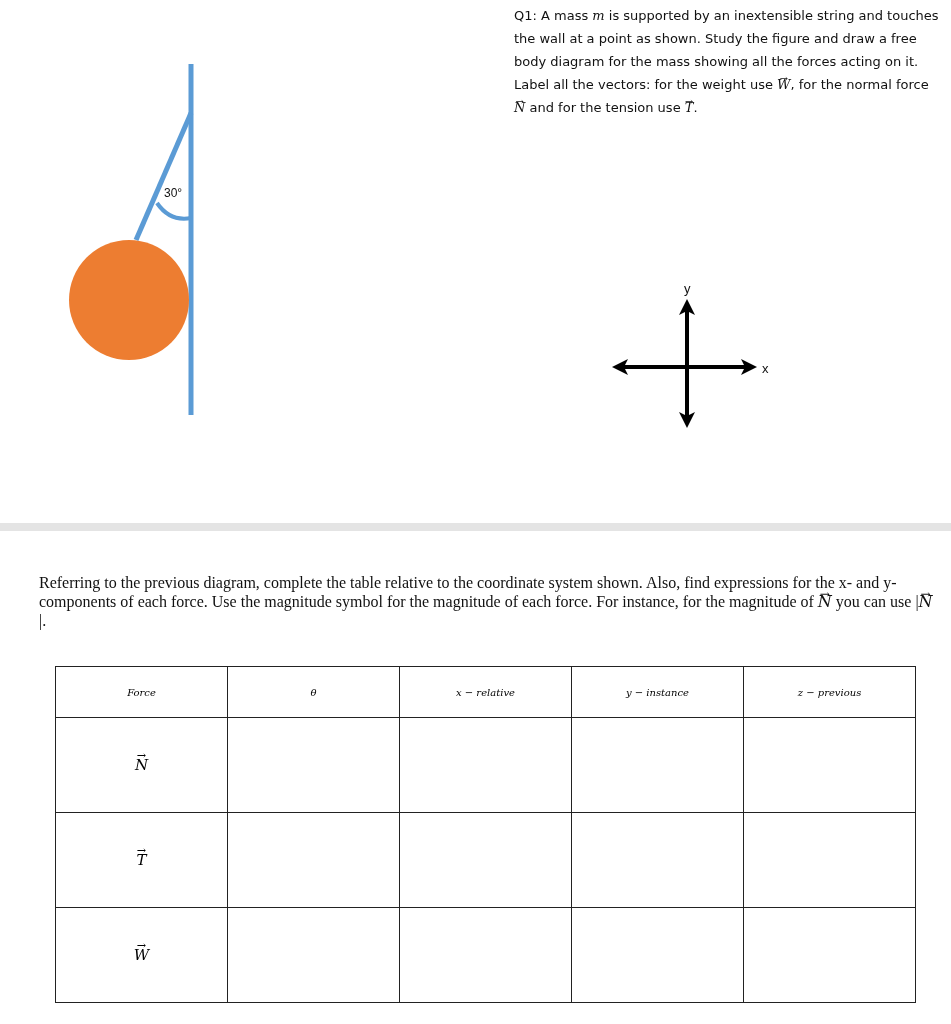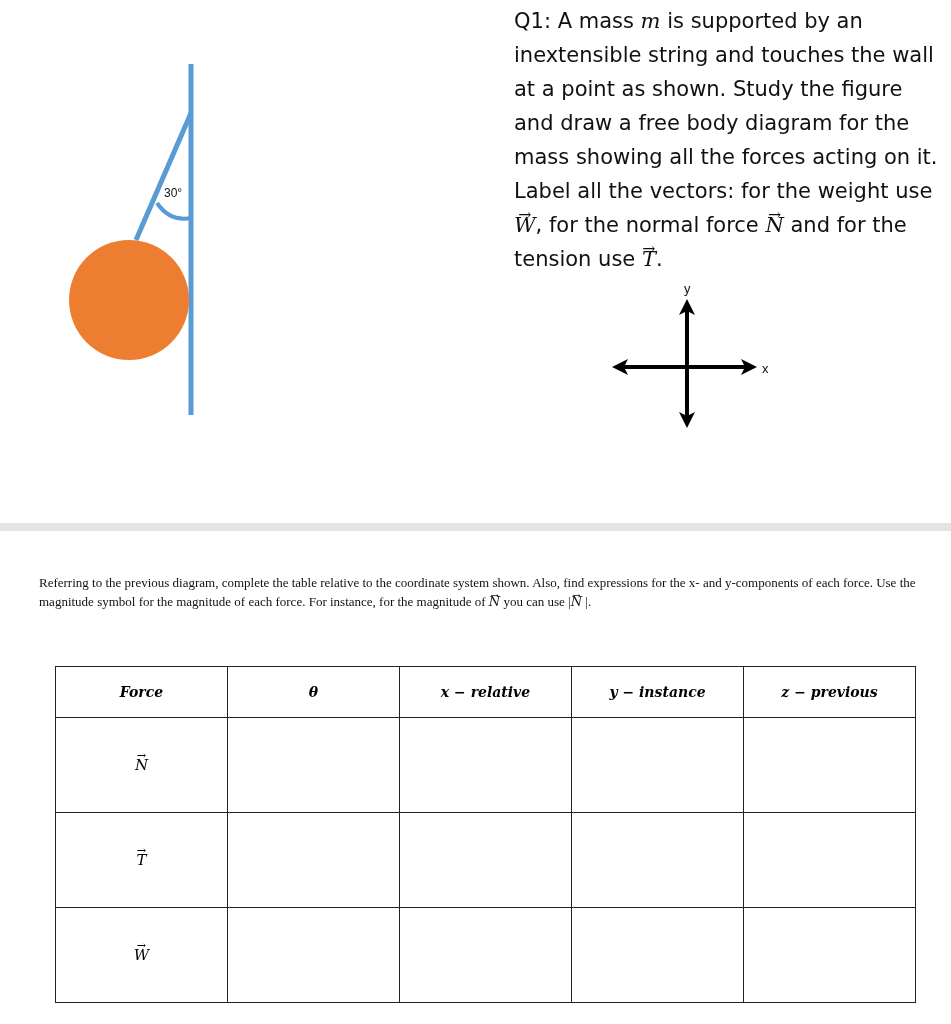--- a/index.html
+++ b/index.html
@@ -4,33 +4,33 @@
   <style>
     html, body { margin: 0; padding: 0; background: #ffffff; }
     body { width: 951px; height: 1024px; position: relative; overflow: hidden; font-family: "Liberation Sans", sans-serif; color: #000; }
 
     .page1 { position: absolute; left: 0; top: 0; width: 951px; height: 523px; background: #fff; }
     .page-gap { position: absolute; left: 0; top: 523px; width: 951px; height: 8px; background: #e4e4e4; }
     .page2 { position: absolute; left: 0; top: 531px; width: 951px; height: 493px; background: #fff; }
 
     .figure { position: absolute; left: 0; top: 0; }
 
-    .question { position: absolute; left: 514px; top: 4px; width: 430px; font-family: "DejaVu Sans", sans-serif; font-size: 21px; line-height: 34px; color: #111; }
+    .question { position: absolute; left: 514px; top: 4px; width: 430px; font-family: "DejaVu Sans", sans-serif; font-size: 13px; line-height: 23px; color: #111; }
     .question .math { font-family: "DejaVu Serif", serif; font-style: italic; }
     .vec { position: relative; display: inline-block; font-family: "DejaVu Serif", serif; font-style: italic; }
     .vec::before { content: "\2192"; position: absolute; left: 0; right: 0; top: -0.62em; text-align: center; font-size: 0.75em; font-style: normal; }
 
     .axes { position: absolute; left: 600px; top: 270px; }
 
-    .instructions { position: absolute; left: 39px; top: 42px; width: 900px; font-family: "Liberation Serif", serif; font-size: 13px; line-height: 19px; color: #111; }
+    .instructions { position: absolute; left: 39px; top: 42px; width: 900px; font-family: "Liberation Serif", serif; font-size: 16px; line-height: 19px; color: #111; }
     .abs { font-style: normal; }
 
     table.force-table { position: absolute; left: 55px; top: 135px; border-collapse: collapse; width: 861px; }
     table.force-table td, table.force-table th { border: 1.3px solid #222; padding: 0; text-align: center; vertical-align: middle; }
-    table.force-table th { height: 50px; font-family: "DejaVu Serif", serif; font-style: italic; font-weight: bold; font-size: 14px; }
+    table.force-table th { height: 50px; font-family: "DejaVu Serif", serif; font-style: italic; font-weight: normal; font-size: 10px; }
     table.force-table td { height: 94px; }
     table.force-table td.force-cell { font-family: "DejaVu Serif", serif; font-size: 15px; }
     .col { width: 172px; }
   </style>
 </head>
 <body>
 
 <div class="page1">
 
   <svg class="figure" width="240" height="430" viewBox="0 0 240 430">

